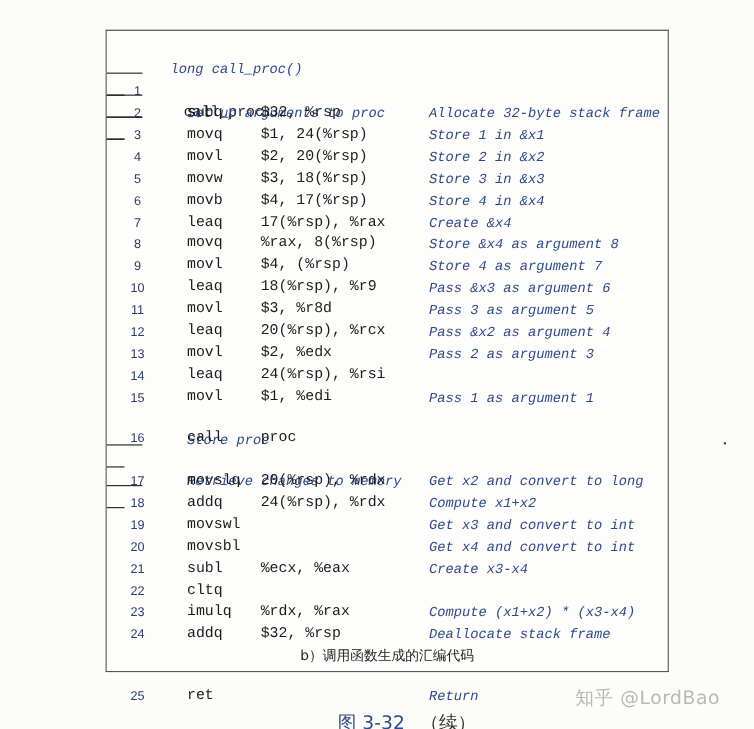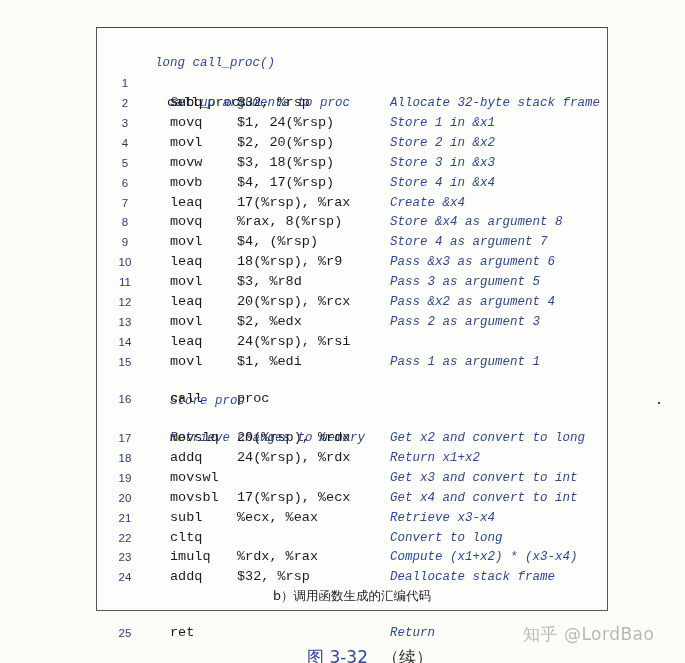--- a/index.html
+++ b/index.html
@@ -20,20 +20,21 @@
     background: #fdfdfb;
   }
   .row {
     position: absolute;
     left: 0; right: 0;
     height: 20px;
     font-size: 13.5px;
     line-height: 20px;
     color: #1b1b1b;
     white-space: pre;
+    text-decoration: underline;
   }
   .lineno {
     position: absolute;
     left: 20px;
     width: 16px;
     font-family: "Liberation Sans", "DejaVu Sans", sans-serif;
     font-size: 11.5px;
     color: #2a3a6e;
     text-align: center;
   }
@@ -121,25 +122,25 @@
   </div>
 
   <div class="row" style="top: 361px;"><span class="lineno">16</span><span class="mnemonic">call</span><span class="operands">proc</span><span class="comment"></span></div>
     <div id="block2"></div>
 
   <div class="row" style="top:380px">
     <span class="heading-comment" style="left:73px">Retrieve changes to memory</span>
   </div>
 
   <div class="row" style="top: 400px;"><span class="lineno">17</span><span class="mnemonic">movslq</span><span class="operands">20(%rsp), %rdx</span><span class="comment">Get x2 and convert to long</span></div>
-    <div class="row" style="top: 420px;"><span class="lineno">18</span><span class="mnemonic">addq</span><span class="operands">24(%rsp), %rdx</span><span class="comment">Return x1+x2</span></div>
+    <div class="row" style="top: 420px;"><span class="lineno">18</span><span class="mnemonic">addq</span><span class="operands">24(%rsp), %rdx</span><span class="comment">Compute x1+x2</span></div>
     <div class="row" style="top: 440px;"><span class="lineno">19</span><span class="mnemonic">movswl</span><span class="comment">Get x3 and convert to int</span></div>
-    <div class="row" style="top: 460px;"><span class="lineno">20</span><span class="mnemonic">movsbl</span><span class="operands">17(%rsp), %ecx</span><span class="comment">Get x4 and convert to int</span></div>
-    <div class="row" style="top: 480px;"><span class="lineno">21</span><span class="mnemonic">subl</span><span class="operands">%ecx, %eax</span><span class="comment">Retrieve x3-x4</span></div>
-    <div class="row" style="top: 500px;"><span class="lineno">22</span><span class="mnemonic">cltq</span><span class="operands"></span><span class="comment">Convert to long</span></div>
+    <div class="row" style="top: 460px;"><span class="lineno">20</span><span class="mnemonic">movsbl</span><span class="comment">Get x4 and convert to int</span></div>
+    <div class="row" style="top: 480px;"><span class="lineno">21</span><span class="mnemonic">subl</span><span class="operands">%ecx, %eax</span><span class="comment">Create x3-x4</span></div>
+    <div class="row" style="top: 500px;"><span class="lineno">22</span><span class="mnemonic">cltq</span><span class="operands"></span></div>
     <div class="row" style="top: 519px;"><span class="lineno">23</span><span class="mnemonic">imulq</span><span class="operands">%rdx, %rax</span><span class="comment">Compute (x1+x2) * (x3-x4)</span></div>
     <div class="row" style="top: 539px;"><span class="lineno">24</span><span class="mnemonic">addq</span><span class="operands">$32, %rsp</span><span class="comment">Deallocate stack frame</span></div>
     <div class="row" style="top: 559px; margin-top: 36px;"><span class="lineno">25</span><span class="mnemonic">ret</span><span class="operands"></span><span class="comment">Return</span></div>
     <div id="block3"></div>
 </div>
 
 <div class="caption">b）调用函数生成的汇编代码</div>
 <div class="figure-label">
   <span>图 3-32</span><span class="cont">（续）</span>
 </div>

